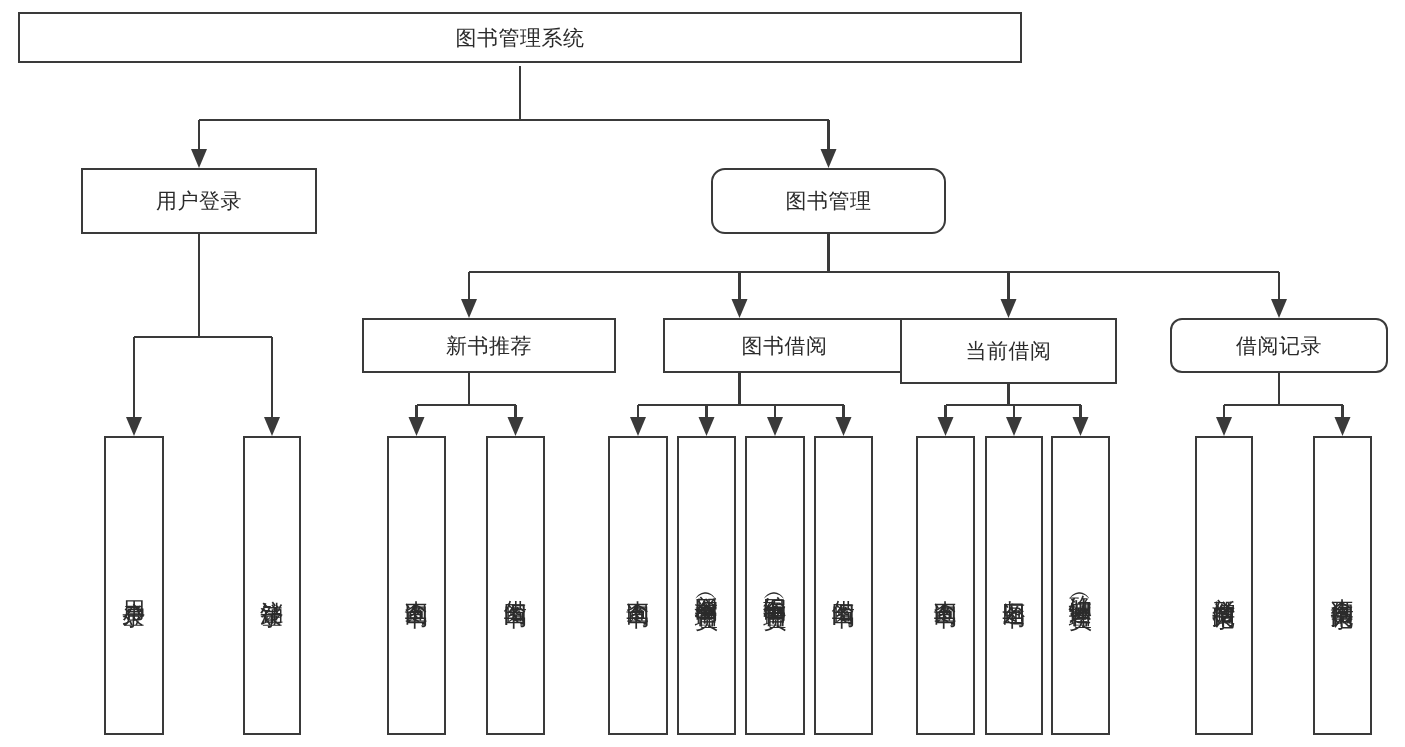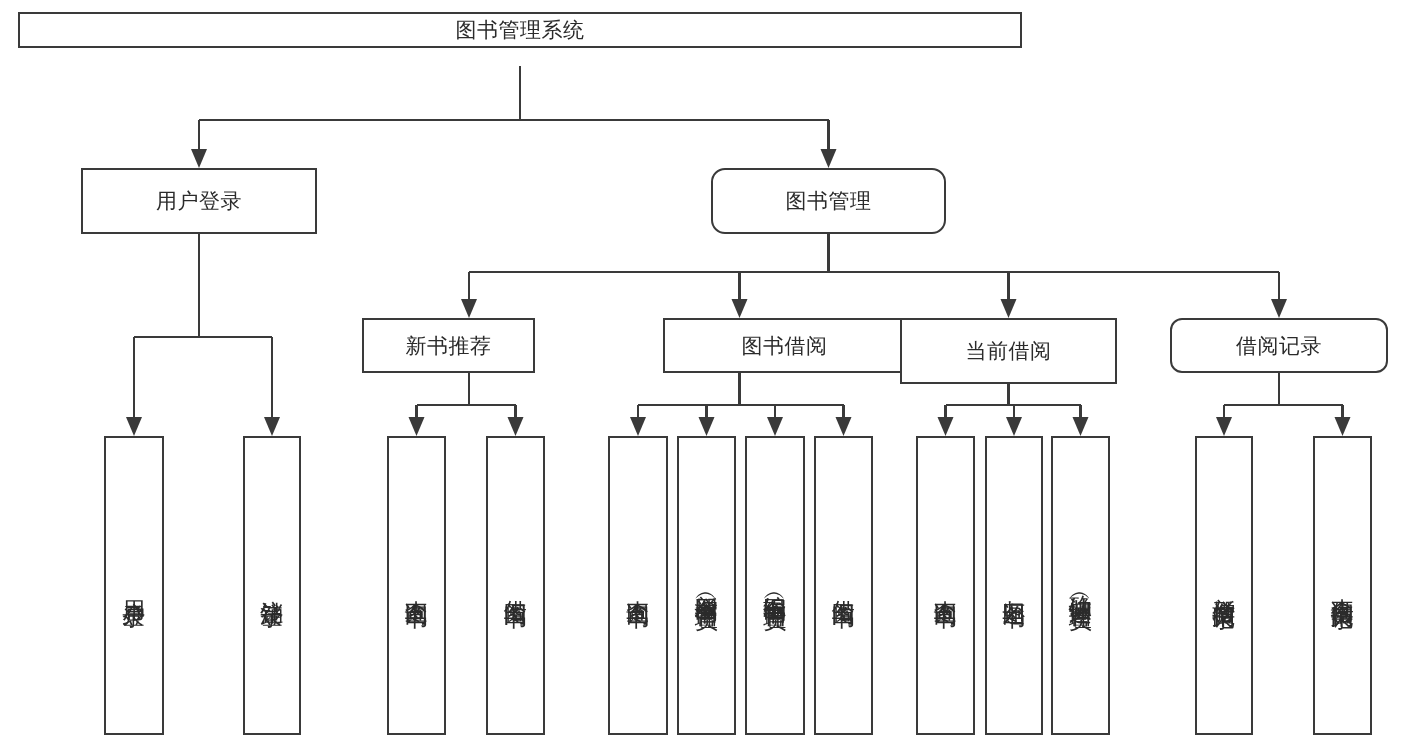--- a/index.html
+++ b/index.html
@@ -114,24 +114,24 @@
       <polygon points="1072.5,417 1088.5,417 1080.5,436" fill="#3a3a3a"></polygon>
       <line x1="1279" y1="373" x2="1279" y2="405" stroke="#3a3a3a" stroke-width="2.5" shape-rendering="crispEdges"></line>
       <line x1="1224" y1="405" x2="1342.5" y2="405" stroke="#3a3a3a" stroke-width="2.5" shape-rendering="crispEdges"></line>
       <line x1="1224" y1="405" x2="1224" y2="418" stroke="#3a3a3a" stroke-width="2.5" shape-rendering="crispEdges"></line>
       <polygon points="1216,417 1232,417 1224,436" fill="#3a3a3a"></polygon>
       <line x1="1342.5" y1="405" x2="1342.5" y2="418" stroke="#3a3a3a" stroke-width="2.5" shape-rendering="crispEdges"></line>
       <polygon points="1334.5,417 1350.5,417 1342.5,436" fill="#3a3a3a"></polygon>
     </svg>
 
   <div id="nodes-layer">
-      <div class="node node-h" style="left: 18px; top: 12px; width: 1004px; height: 36px;">图书管理系统</div>
+      <div class="node node-h" style="left: 18px; top: 12px; width: 1004px; height: 51px;">图书管理系统</div>
       <div class="node node-h" style="left: 81px; top: 168px; width: 236px; height: 66px;">用户登录</div>
       <div class="node node-h" style="left: 711px; top: 168px; width: 235px; height: 66px; border-radius: 14px;">图书管理</div>
-      <div class="node node-h" style="left: 362px; top: 318px; width: 173px; height: 55px;">新书推荐</div>
+      <div class="node node-h" style="left: 362px; top: 318px; width: 254px; height: 55px;">新书推荐</div>
       <div class="node node-h" style="left: 663px; top: 318px; width: 243px; height: 55px;">图书借阅</div>
       <div class="node node-h" style="left: 900px; top: 318px; width: 217px; height: 66px;">当前借阅</div>
       <div class="node node-h" style="left: 1170px; top: 318px; width: 218px; height: 55px; border-radius: 12px;">借阅记录</div>
       <div class="node node-v" style="left: 104px; top: 436px; width: 60px; height: 299px;">
         <span class="vtext">用户登录</span>
       </div>
       <div class="node node-v" style="left: 243px; top: 436px; width: 58px; height: 299px;">
         <span class="vtext">注销登录</span>
       </div>
       <div class="node node-v" style="left: 387px; top: 436px; width: 59px; height: 299px;">

